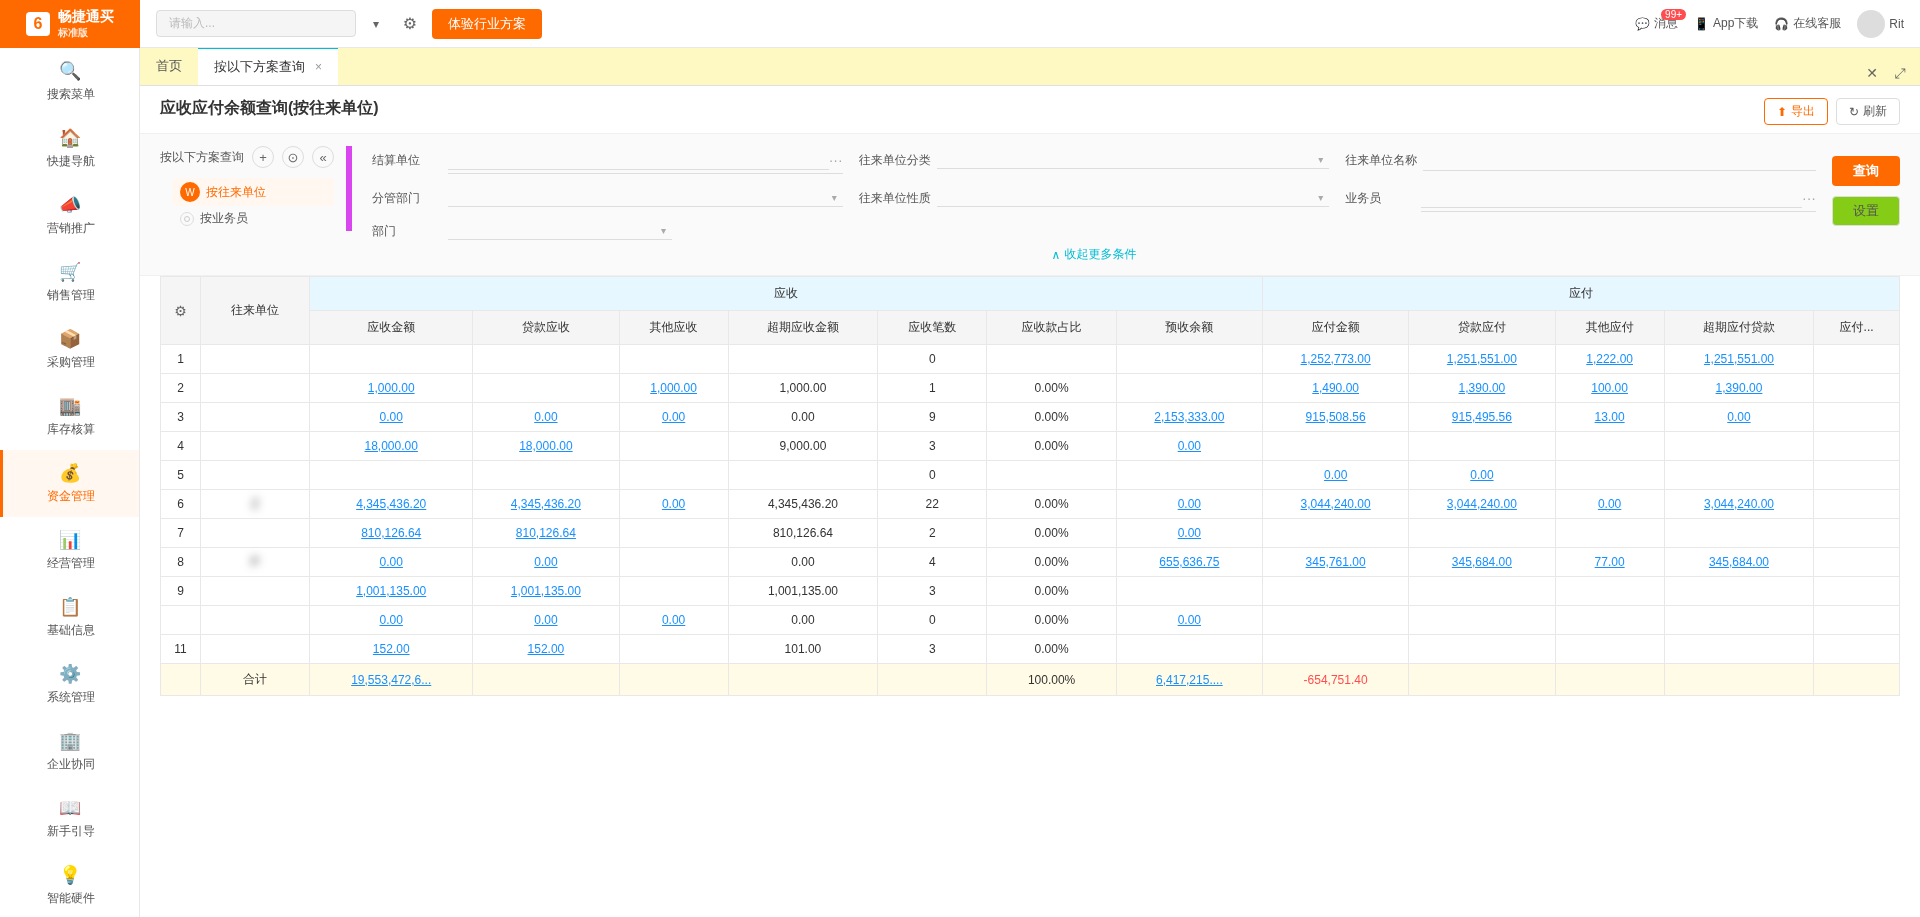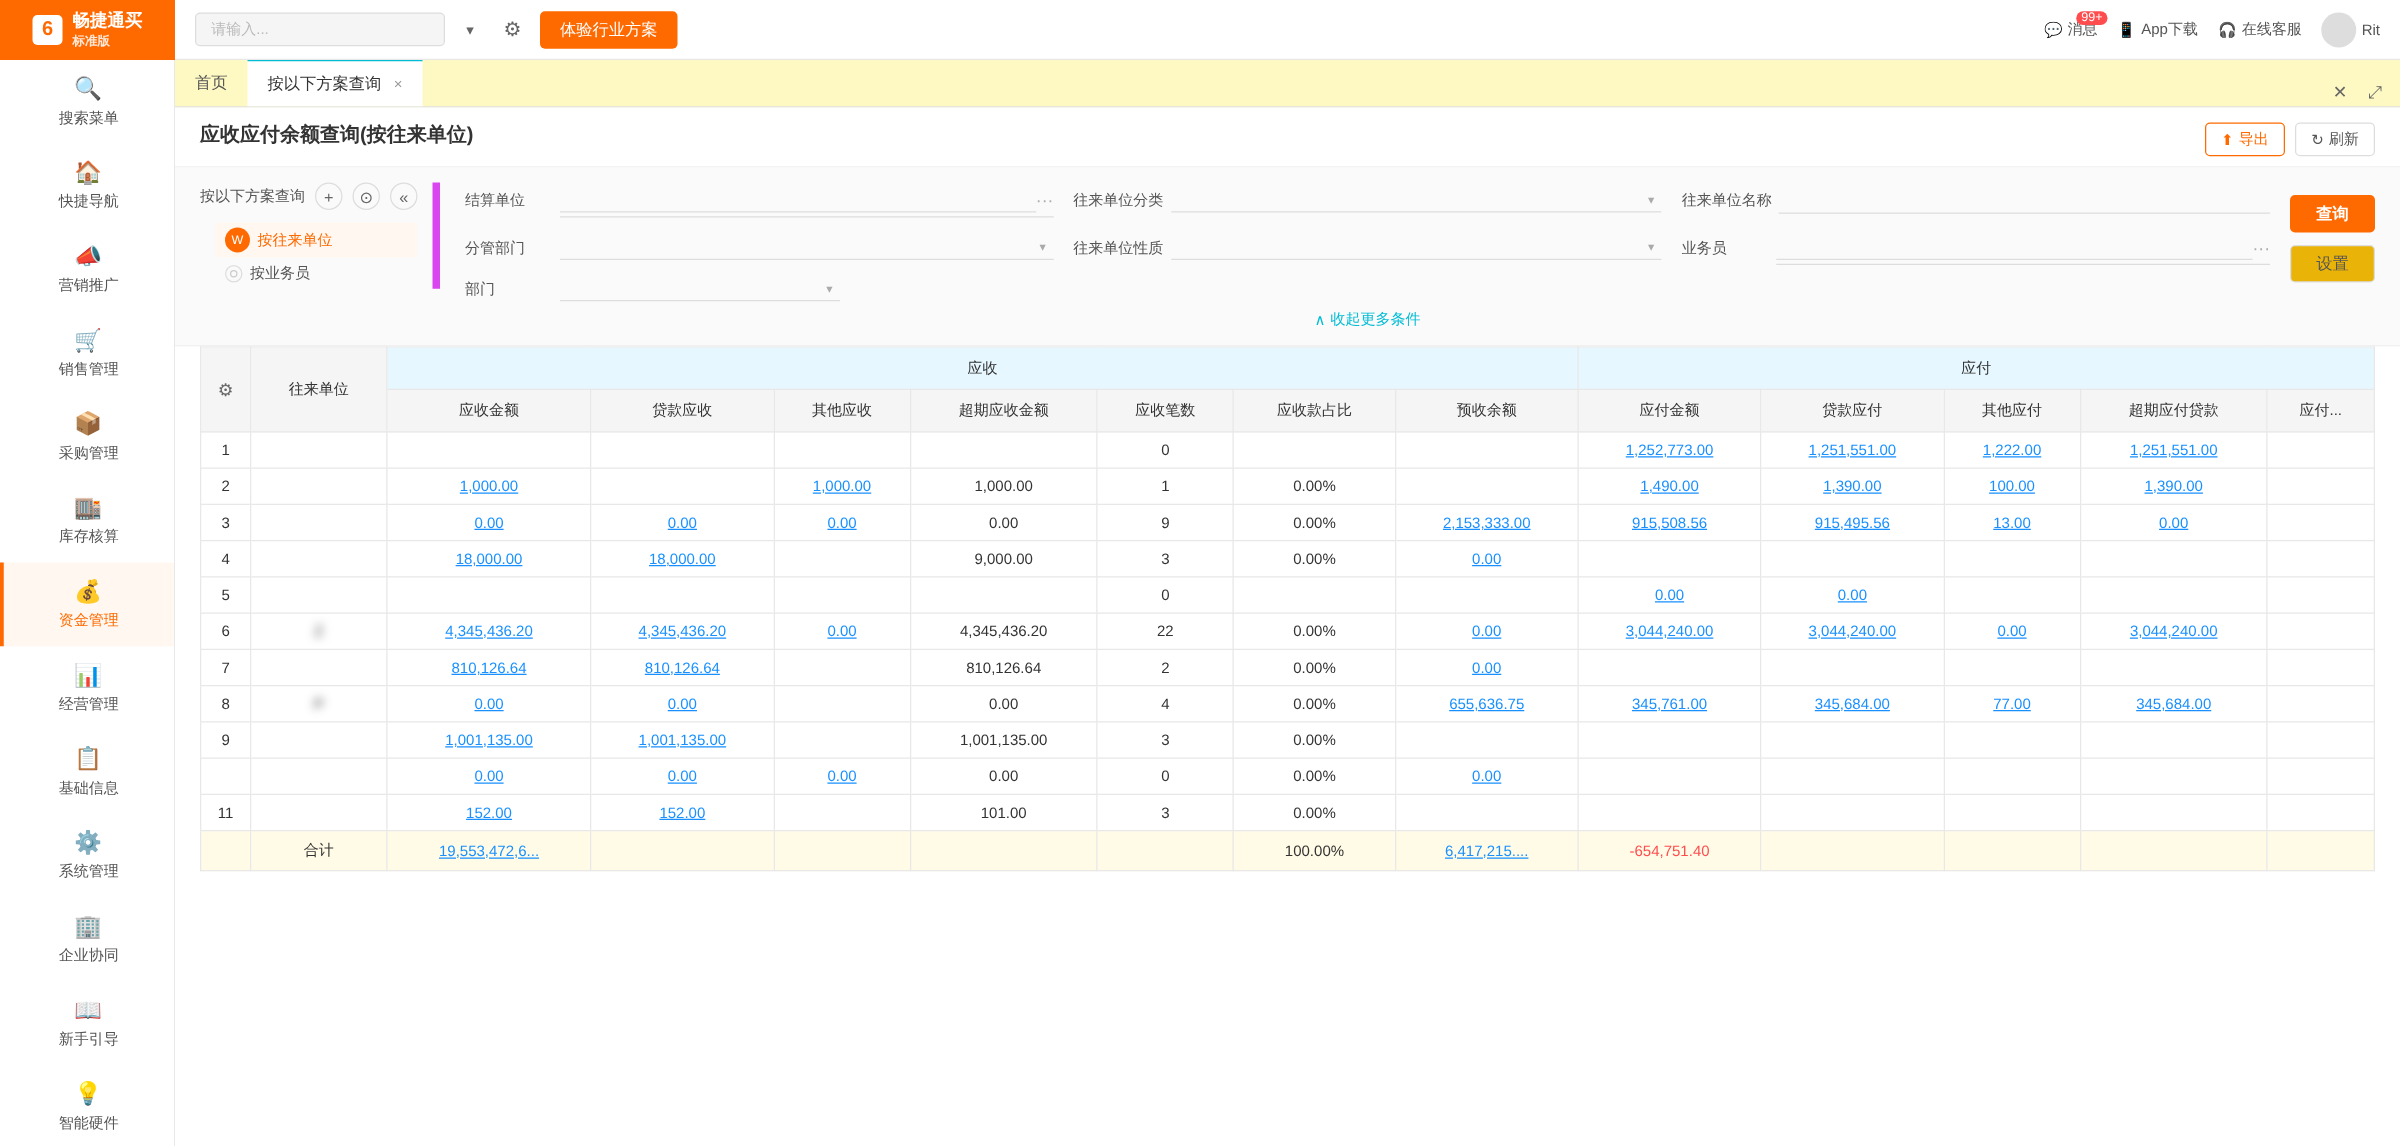--- a/index.html
+++ b/index.html
@@ -381,21 +381,21 @@
       padding: 6px 20px;
       cursor: pointer;
       font-size: 13px;
       display: block;
       margin-bottom: 4px;
       font-weight: bold;
     }
     .btn-setting {
       border: 1px solid #ddd;
       color: #555;
-      background: #eab308;
+      background: #84cc16;
       border-radius: 4px;
       padding: 5px 20px;
       cursor: pointer;
       font-size: 13px;
       display: block;
     }
     .action-buttons {
       display: flex;
       flex-direction: column;
       gap: 6px;

